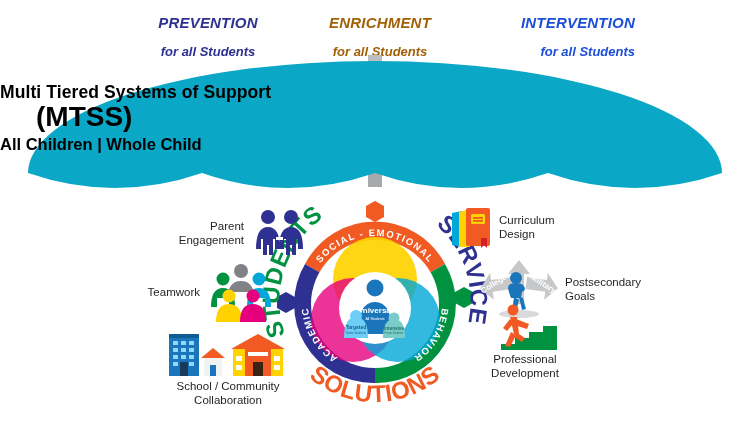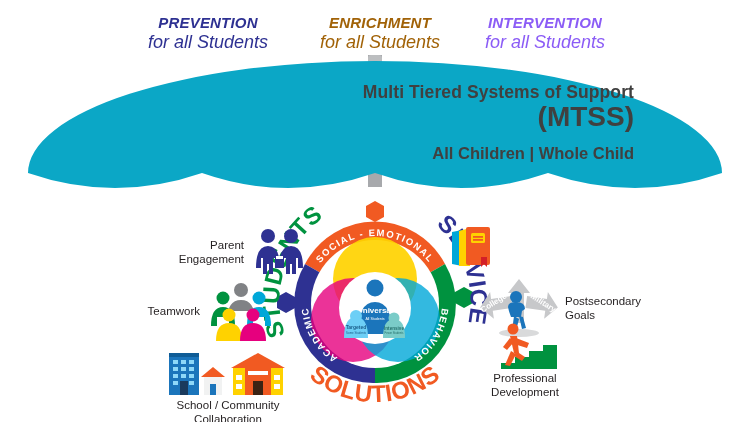--- a/index.html
+++ b/index.html
@@ -7,40 +7,40 @@
     width:750px;height:422px;overflow:hidden;
     background:#ffffff;
     font-family:"Liberation Sans", sans-serif;
     position:relative;
   }
   #stage{position:relative;width:750px;height:422px;}
 
   
   .hdr{position:absolute;text-align:center;font-style:italic;line-height:1.05;}
   .hdr .big{font-weight:bold;font-size:15px;letter-spacing:.2px;display:block;}
-  .hdr .sub{font-weight:normal;font-size:18px;display:block;margin-top:2px;}
+  .hdr .sub{font-weight:bold;font-size:13px;display:block;margin-top:14px;}
   #hdr-prevention{left:118px;top:15px;width:180px;color:#2e3192;}
   #hdr-enrichment{left:300px;top:15px;width:160px;color:#00923f;}
   #hdr-intervention{left:455px;top:15px;width:180px;color:#f15a22;}
 
   
   #umbrella-wrap{position:absolute;left:0;top:55px;width:750px;height:150px;}
   #umbrella-text{
-    position:absolute;left:0;top:27px;width:634px;text-align:right;
-    color:#404040;pointer-events:none;
+    position:absolute;left:0;top:27px;width:634px;text-align:left;
+    color:#000000;pointer-events:none;
   }
   #umbrella-text .l1{font-size:17.5px;font-weight:bold;display:block;letter-spacing:.1px;}
-  #umbrella-text .l2{font-size:28px;font-weight:bold;display:block;line-height:1.05;margin-top:-1px;}
-  #umbrella-text .l3{font-size:16.5px;font-weight:bold;display:block;margin-top:13px;}
+  #umbrella-text .l2{font-size:28px;font-weight:bold;display:block;line-height:1.05;margin-top:-1px;padding-left:36px;}
+  #umbrella-text .l3{font-size:16.5px;font-weight:bold;display:block;margin-top:4px;}
 
   
   #core{position:absolute;left:255px;top:196px;width:240px;height:215px;}
 
   
-  .sat{position:absolute;margin-top:19px;}
+  .sat{position:absolute;}
   .sat .lbl{
     font-size:11.5px;color:#231f20;line-height:1.25;text-align:center;
     white-space:pre-line;
   }
   .sat .icon{display:block;}
   .row{display:flex;align-items:center;}
 
   #sat-parent{left:178px;top:209px;}
   #sat-parent .lbl{width:66px;text-align:right;}
   #sat-team{left:138px;top:262px;}
@@ -61,21 +61,21 @@
 <div id="stage">
 
   <div class="hdr" id="hdr-prevention" style="color: rgb(46, 49, 146);">
     <span class="big">PREVENTION</span>
     <span class="sub">for all Students</span>
   </div>
   <div class="hdr" id="hdr-enrichment" style="color: #a16207;">
     <span class="big">ENRICHMENT</span>
     <span class="sub">for all Students</span>
   </div>
-  <div class="hdr" id="hdr-intervention" style="color: #8b5cf6;">
+  <div class="hdr" id="hdr-intervention" style="color: #1d4ed8; text-align: right;">
     <span class="big">INTERVENTION</span>
     <span class="sub">for all Students</span>
   </div>
 
   <div id="umbrella-wrap">
     <svg width="750" height="150" viewBox="0 0 750 150">
 
       <rect x="368" y="0" width="14" height="132" fill="#a7a9ac"></rect>
       <rect x="368" y="0" width="14" height="10" rx="3" fill="#bcbec0"></rect>
 
@@ -267,20 +267,22 @@
       <svg class="icon" width="42" height="44" viewBox="0 0 42 44">
         <path d="M 2 8 L 12 6 L 12 42 L 2 40 Z" fill="#00a7d8"></path>
         <path d="M 9 7 L 20 4 L 20 42 L 9 42 Z" fill="#ffd200"></path>
         <rect x="16" y="3" width="24" height="38" rx="2" fill="#f15a22"></rect>
         <rect x="21" y="9" width="14" height="10" rx="1.5" fill="#ffd200"></rect>
         <rect x="23" y="12" width="10" height="1.8" fill="#f15a22"></rect>
         <rect x="23" y="15" width="10" height="1.8" fill="#f15a22"></rect>
         <polygon points="31,33 37,33 37,43 34,40 31,43" fill="#d32027"></polygon>
       </svg>
       <div class="gap6"></div>
+      <div class="lbl">Curriculum
+Design</div>
     </div>
   </div>
 
   <div class="sat" id="sat-post">
     <div class="row">
       <svg class="icon" width="82" height="62" viewBox="0 0 82 62">
 
         <path d="M 2 28 L 14 14 L 14 21 L 34 21 L 34 33 L 14 33 L 14 41 Z" fill="#c7c8ca" transform="rotate(-8 20 28)"></path>
 
         <path d="M 80 28 L 68 14 L 68 21 L 48 21 L 48 33 L 68 33 L 68 41 Z" fill="#c7c8ca" transform="rotate(8 62 28)"></path>

